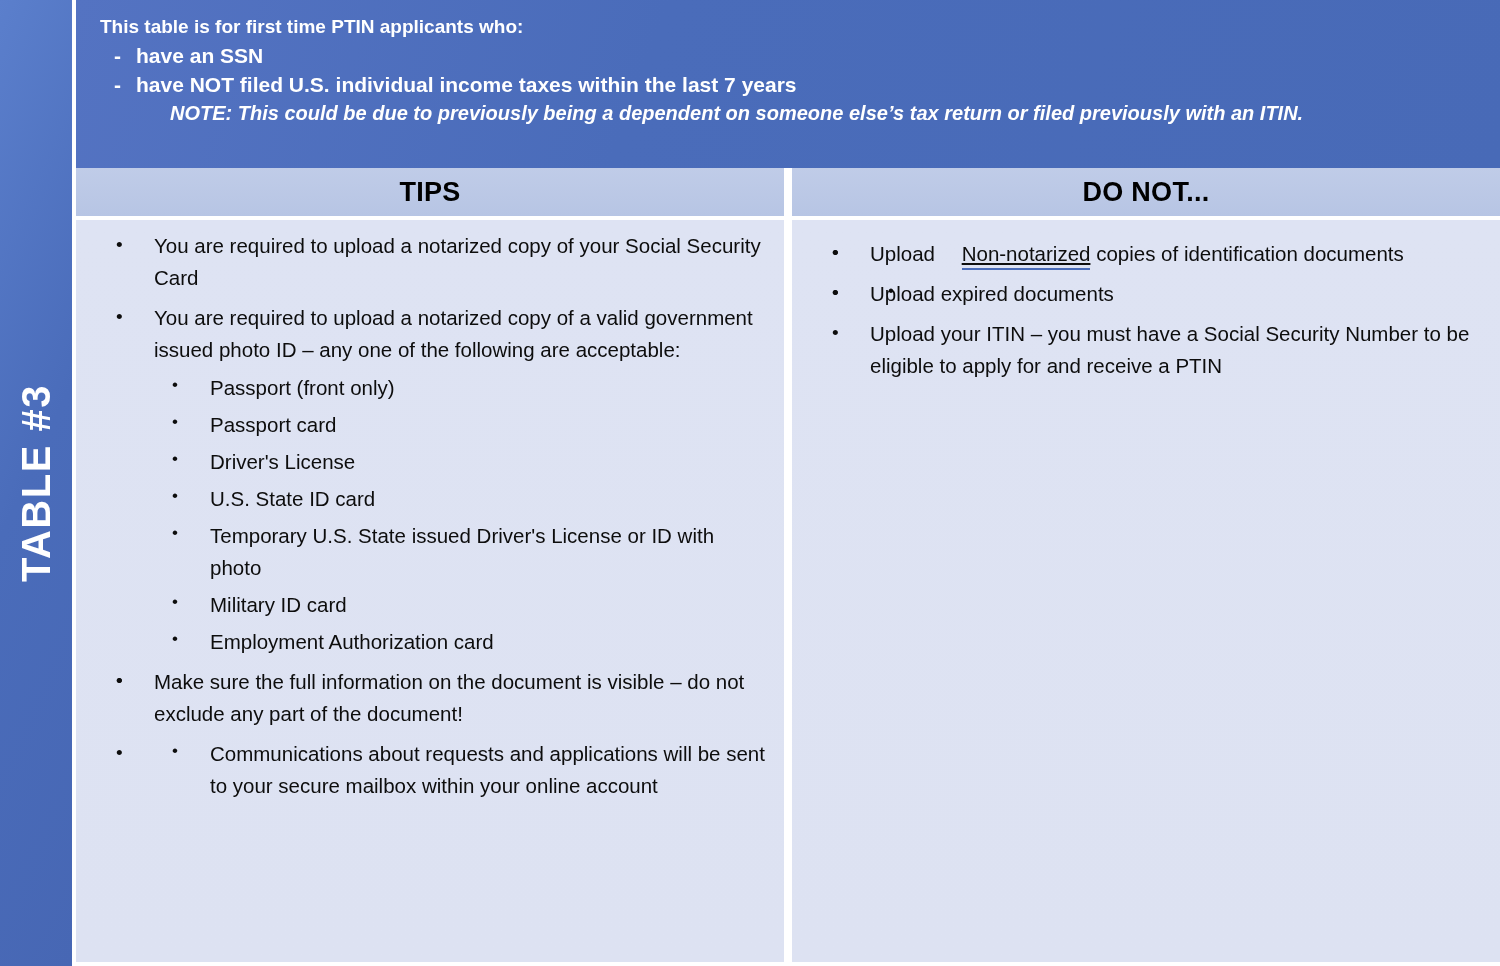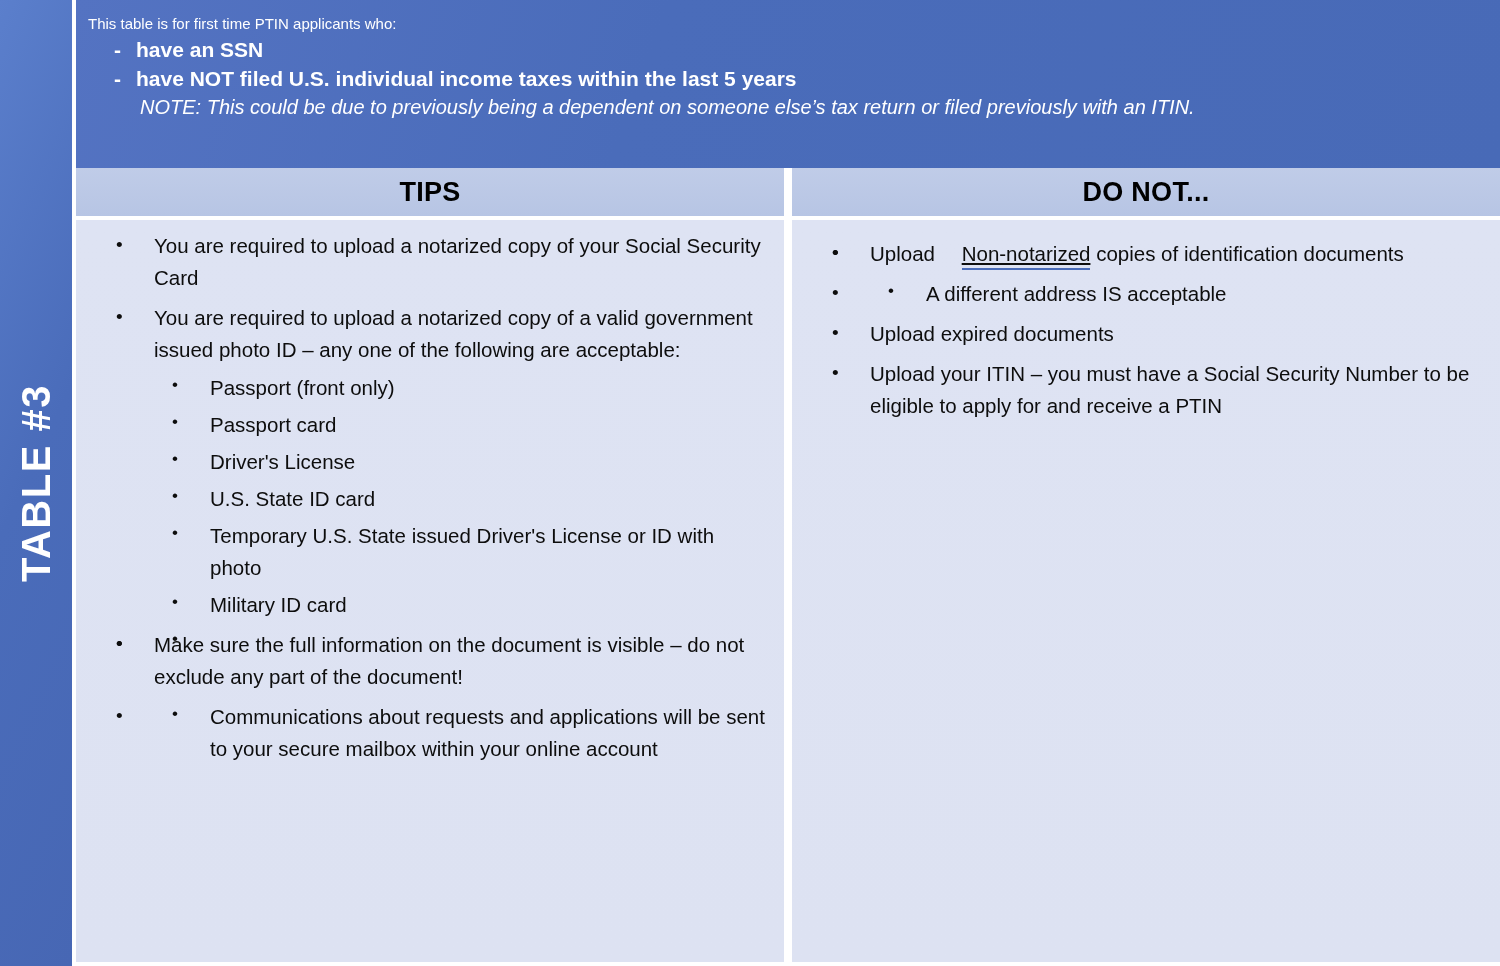--- a/index.html
+++ b/index.html
@@ -53,43 +53,43 @@
     left: 76px;
     top: 0;
     width: 1424px;
     height: 172px;
     background: linear-gradient(110deg, #5473c2 0%, #4a6cba 40%, #486ab7 100%);
     color: #ffffff;
     box-sizing: border-box;
     padding: 14px 18px 0 12px;
   }
   #banner-title {
-    font-size: 15px;
-    font-weight: normal;
+    font-size: 19px;
+    font-weight: bold;
     line-height: 1.35;
-    margin: 0 0 2px 0;
+    margin: 0 0 2px 12px;
   }
   .banner-row {
     display: flex;
     align-items: flex-start;
     font-size: 21px;
     font-weight: bold;
     line-height: 1.38;
   }
   .banner-dash {
     width: 48px;
     flex: 0 0 48px;
     padding-left: 26px;
     box-sizing: border-box;
   }
   .banner-note {
-    margin-left: 52px;
+    margin-left: 82px;
     font-size: 20px;
     font-style: italic;
-    font-weight: normal;
+    font-weight: bold;
     line-height: 1.38;
     max-width: 1330px;
   }
 
   
   #table {
     position: absolute;
     left: 76px;
     top: 168px;
     width: 1424px;
@@ -206,21 +206,21 @@
   <div id="banner">
     <div id="banner-title">This table is for first time PTIN applicants who:</div>
 
     <div class="banner-row">
       <span class="banner-dash">-</span>
       <span>have an SSN</span>
     </div>
 
     <div class="banner-row">
       <span class="banner-dash">-</span>
-      <span>have NOT filed U.S. individual income taxes within the last 5 years</span>
+      <span>have NOT filed U.S. individual income taxes within the last 7 years</span>
     </div>
 
     <div class="banner-note">NOTE: This could be due to previously being a dependent on someone else’s tax return or filed previously with an ITIN.</div>
   </div>
 
   <div id="table">
 
     <div class="table-row thead-row">
       <div class="cell th col-left">
         <span>TIPS</span>
@@ -237,36 +237,36 @@
       <div class="cell td col-left">
         <ul class="lvl1" id="tips-list">
             <li><span class="b1">•</span><span>You are required to upload a <span class="u-black">notarized</span> copy of your Social Security Card</span></li>
             <li><span class="b1">•</span><span>You are required to upload a <span class="u-black">notarized</span> copy of a valid government issued photo ID – any one of the following are acceptable:</span><ul class="lvl2">
                 <li><span class="b2">•</span><span>Passport (front only)</span></li>
                 <li><span class="b2">•</span><span>Passport card</span></li>
                 <li><span class="b2">•</span><span>Driver's License</span></li>
                 <li><span class="b2">•</span><span>U.S. State ID card</span></li>
                 <li><span class="b2">•</span><span>Temporary U.S. State issued Driver's License or ID with photo</span></li>
                 <li><span class="b2">•</span><span>Military ID card</span></li>
-                <li><span class="b2">•</span></li>
+                <li><span class="b2">•</span><span>Employment Authorization card</span></li>
               </ul></li>
             <li><span class="b1">•</span></li>
             <li><span class="b1">•</span><span>Make sure the full information on the document is visible – do not exclude any part of the document!</span></li>
             <li><span class="b1">•</span><ul class="lvl2">
                 <li><span class="b2">•</span><span>Communications about requests and applications will be sent to your secure mailbox within your online account</span></li>
               </ul></li>
           </ul>
       </div>
       <div class="col-gap"></div>
       <div class="cell td col-right">
         <ul class="lvl1" id="donot-list">
             <li><span class="b1">•</span></li>
             <li><span class="b1">•</span><span>Upload <span class="u-blue">Non-notarized</span> copies of identification documents</span></li>
             <li><span class="b1">•</span><ul class="lvl2">
-                <li><span class="b2">•</span><span>A different address IS acceptable</span></li>
+                <li><span class="b2">•</span></li>
               </ul></li>
             <li><span class="b1">•</span><span>Upload expired documents</span></li>
             <li><span class="b1">•</span><span>Upload your ITIN – you must have a Social Security Number to be eligible to apply for and receive a PTIN</span></li>
           </ul>
       </div>
     </div>
 
   </div>
 </div>
 

